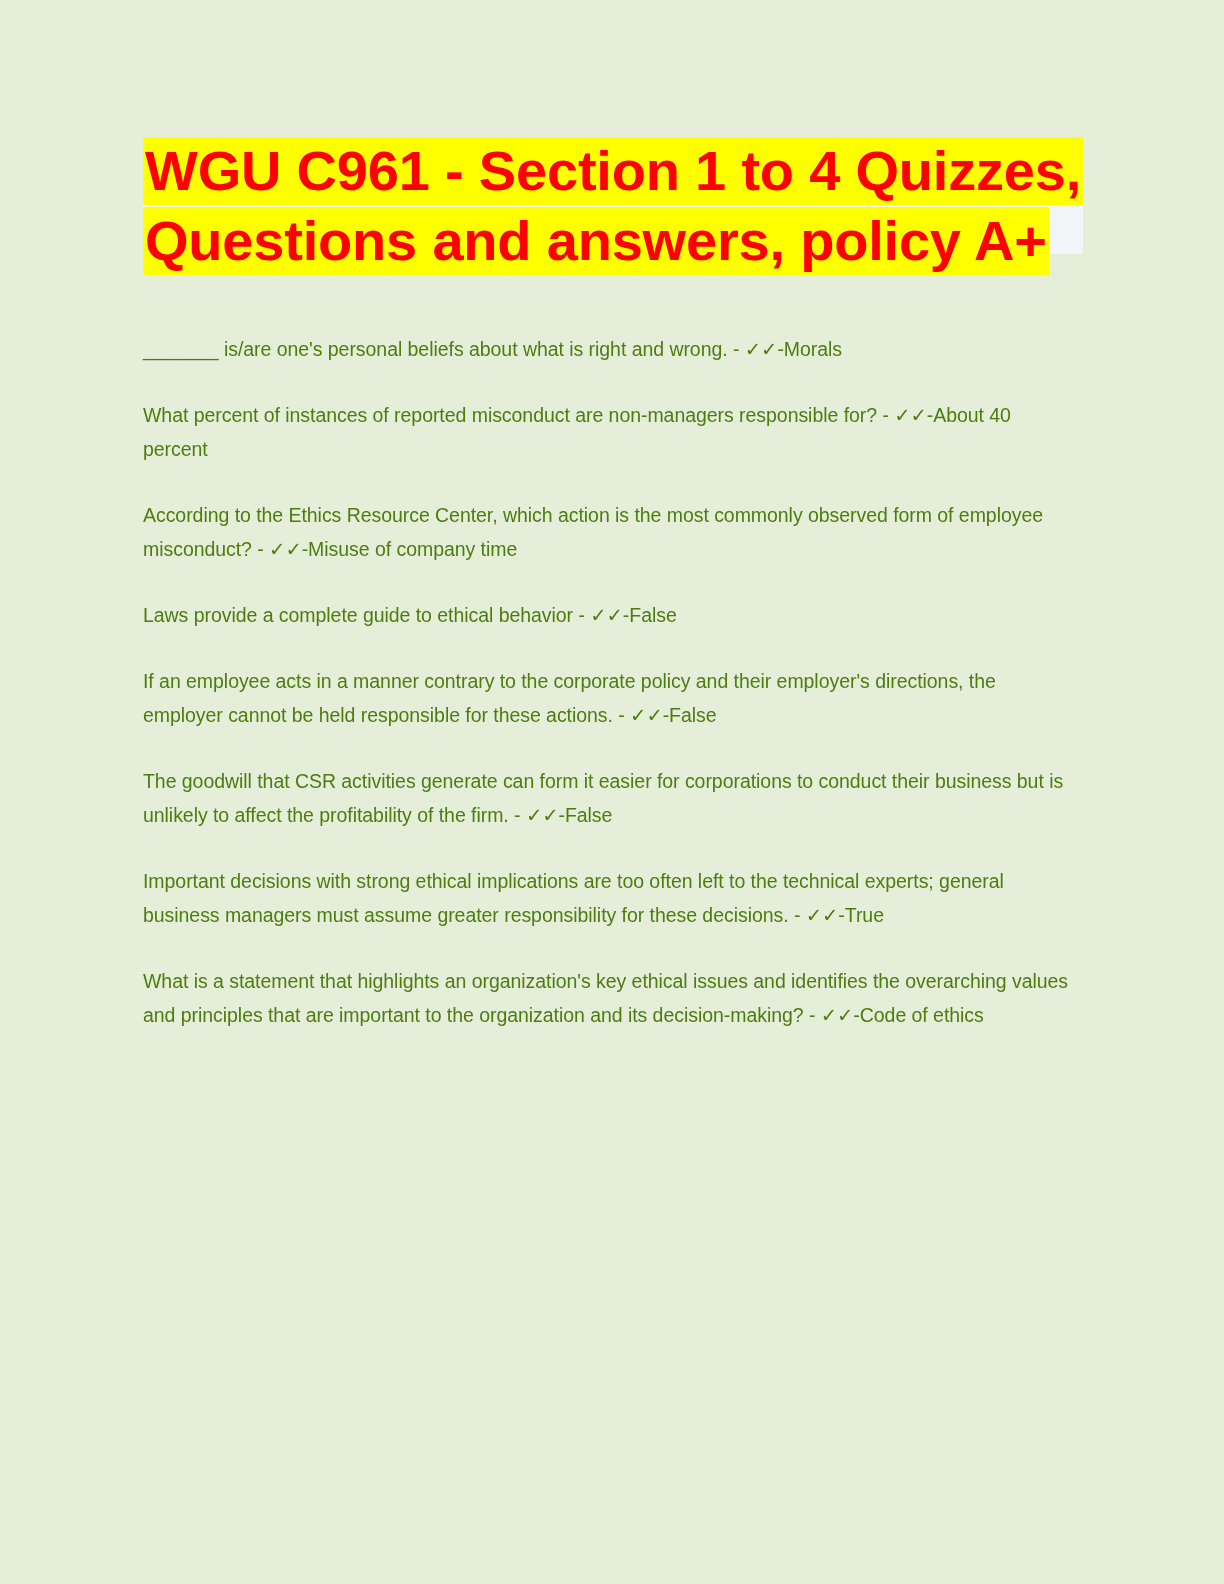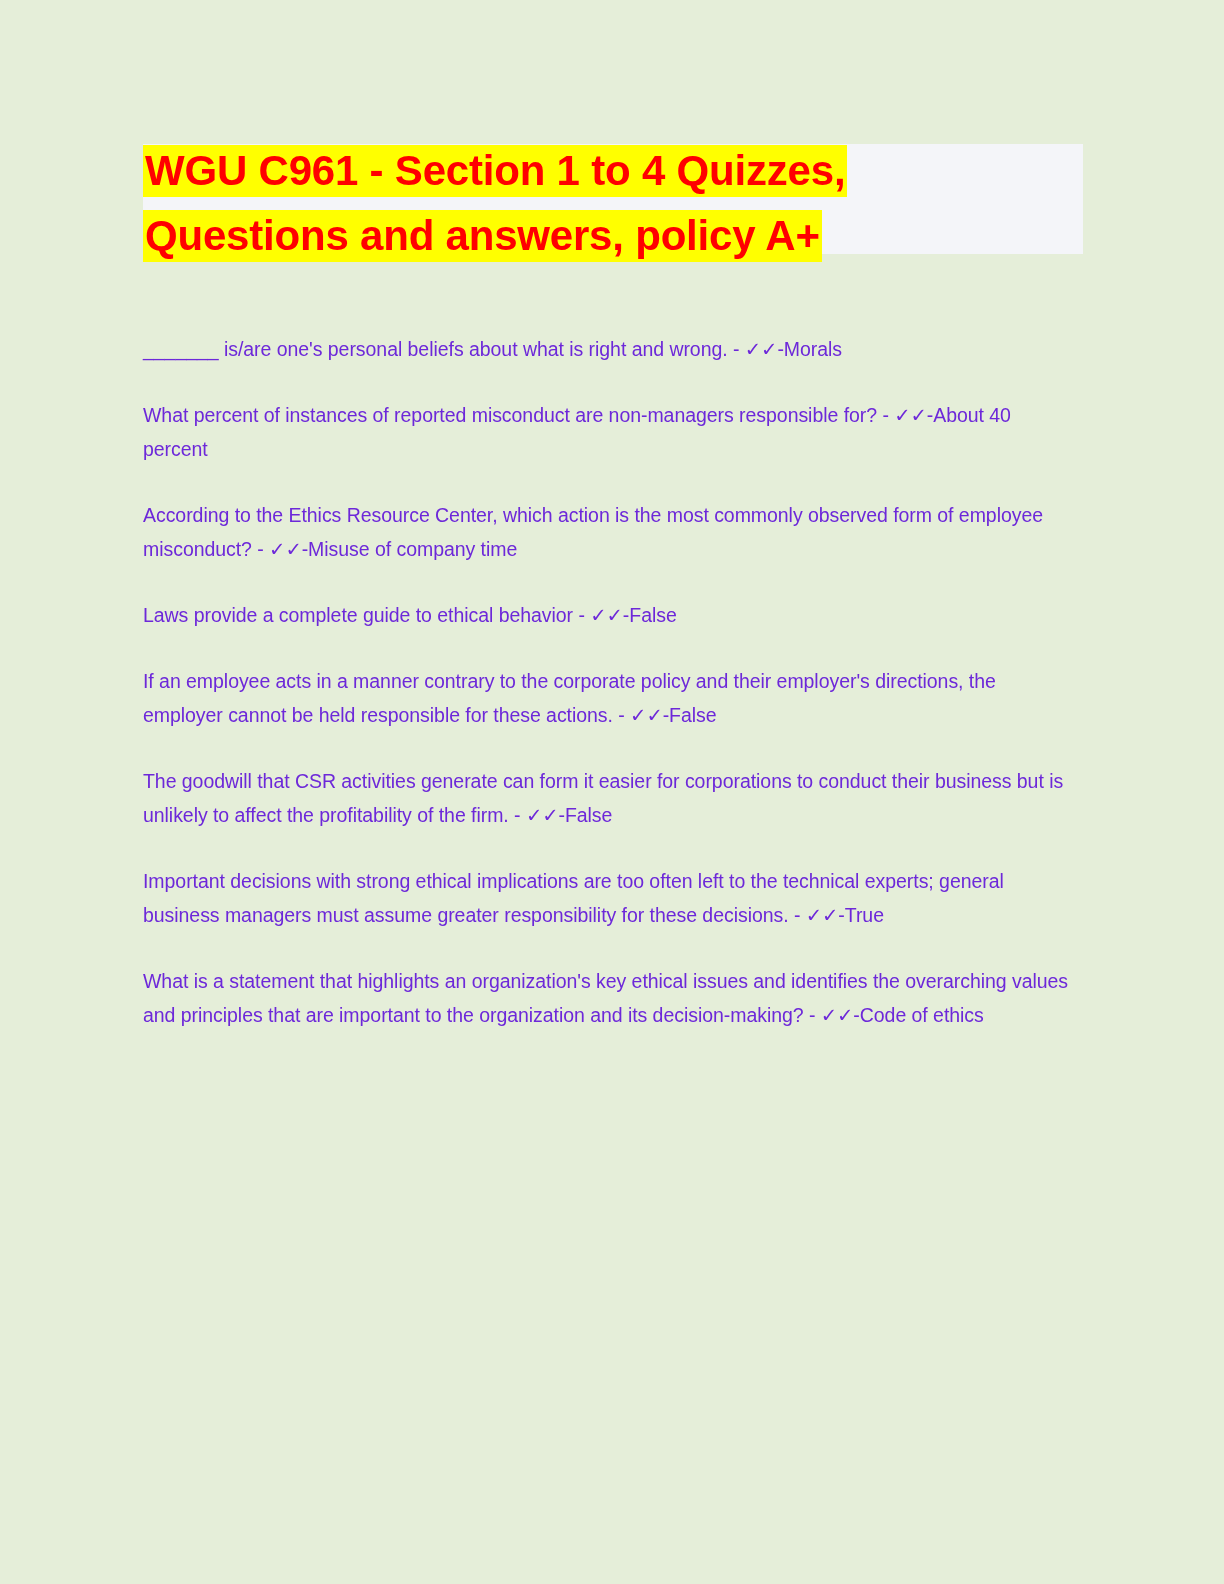--- a/index.html
+++ b/index.html
@@ -45,40 +45,40 @@
     line-height: 56px;
     white-space: nowrap;
   }
 
   .title-line {
     display: inline;
     background: #ffff00;
     color: #ff0000;
     font-family: "Liberation Sans Narrow", "Liberation Sans", sans-serif;
     font-weight: bold;
-    font-size: 42px;
+    font-size: 56px;
     letter-spacing: -0.2px;
     padding: 2px 2px 3px 2px;
     box-decoration-break: clone;
     -webkit-box-decoration-break: clone;
   }
 
   
   #body-text {
     position: absolute;
     left: 143px;
     top: 332px;
     width: 935px;
   }
 
   .qa-item {
     font-family: "Liberation Sans Narrow", "Liberation Sans", sans-serif;
     font-size: 19.5px;
     line-height: 34px;
-    color: #6d28d9;
+    color: #4d7c0f;
     margin: 0 0 32px 0;
     text-align: left;
     letter-spacing: -0.05px;
     font-stretch: condensed;
     transform-origin: left top;
   }
 
   .qa-item:last-child {
     margin-bottom: 8px;
   }

